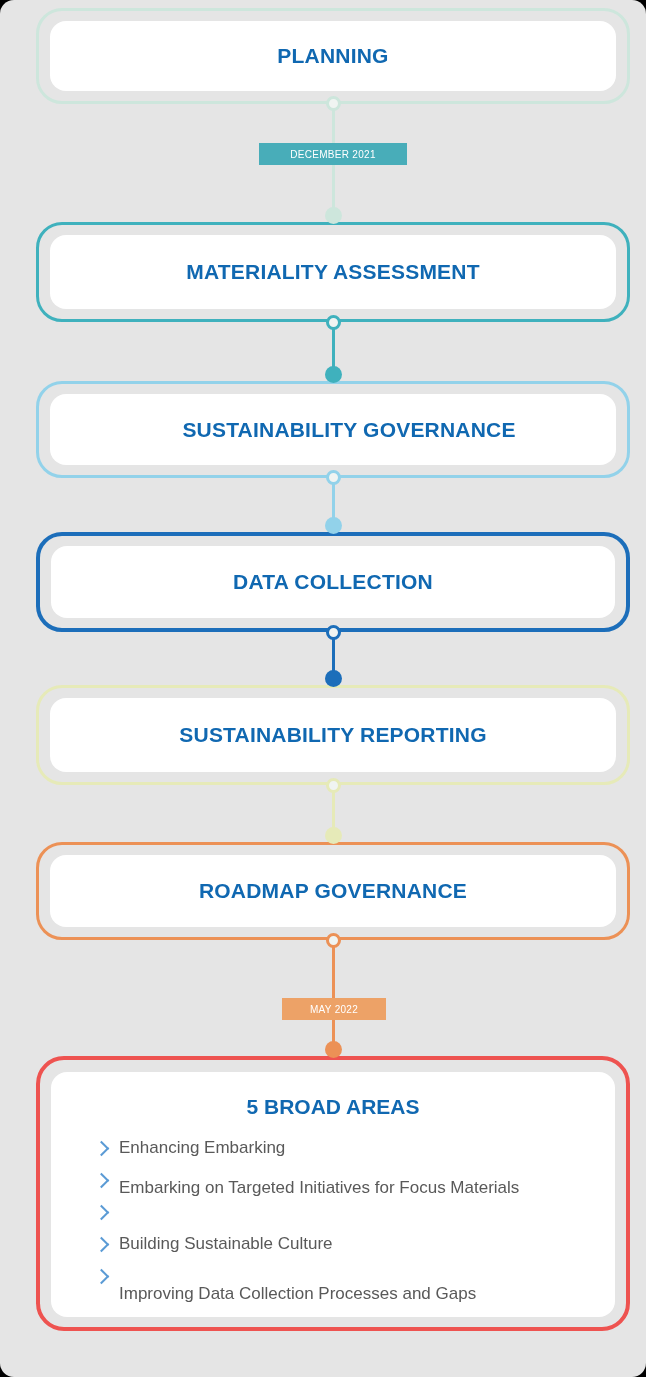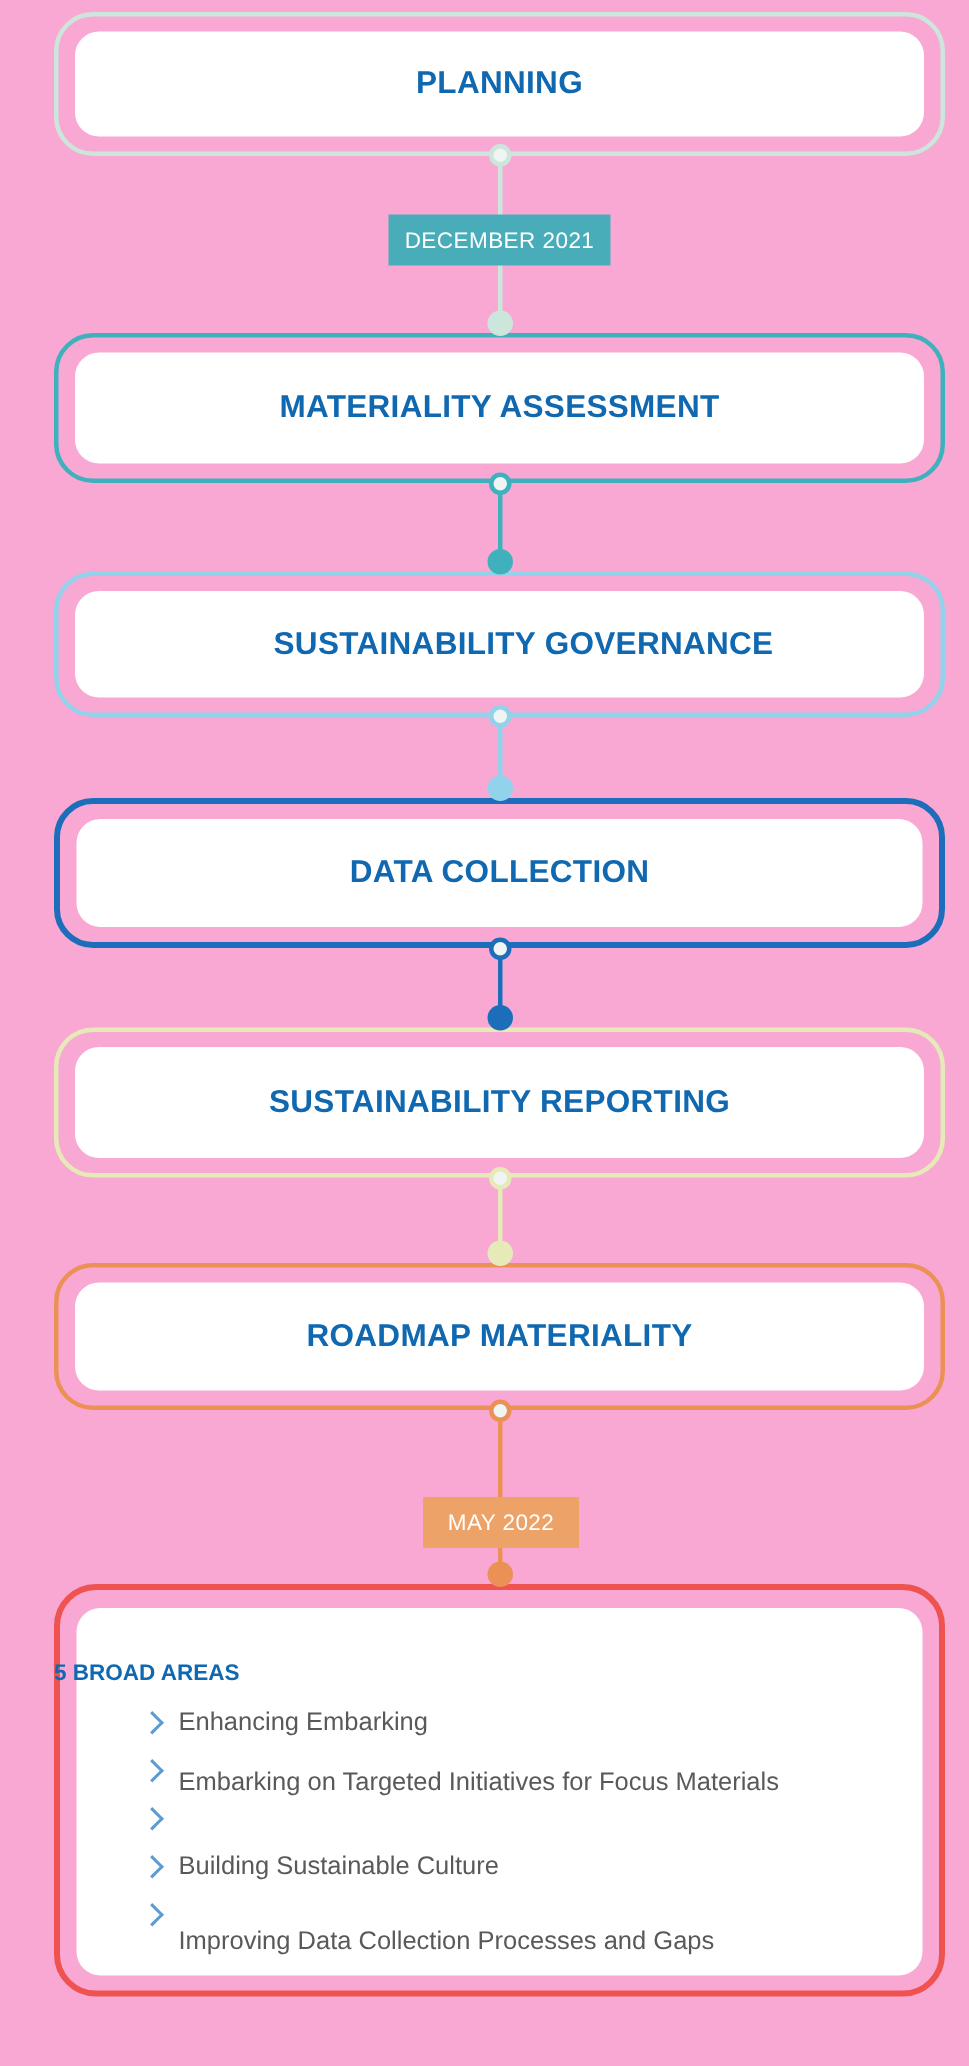--- a/index.html
+++ b/index.html
@@ -5,22 +5,23 @@
   html, body { margin: 0; padding: 0; }
   body {
     background: #000000;
     font-family: "Liberation Sans", sans-serif;
     -webkit-font-smoothing: antialiased;
   }
   #canvas {
     position: relative;
     width: 646px;
     height: 1377px;
-    background: #f9a8d4;
+    background: #e5e5e5;
     overflow: hidden;
+    border-radius: 14px;
   }
   
   .stage {
     position: absolute;
     left: 36px;
     width: 594px;
     border: 3px solid #ccc;
     border-radius: 26px;
     box-sizing: border-box;
     z-index: 2;
@@ -62,40 +63,39 @@
   .conn-dot {
     position: absolute;
     left: 325px;
     width: 17px;
     height: 17px;
     border-radius: 50%;
     z-index: 3;
   }
   .milestone {
     position: absolute;
-    height: 34px;
+    height: 22px;
     display: flex;
     align-items: center;
     justify-content: center;
     color: #ffffff;
-    font-size: 15px;
+    font-size: 10px;
     letter-spacing: 0.3px;
     white-space: nowrap;
     z-index: 4;
   }
   
   .final-title {
     position: absolute;
     left: 36px;
     width: 594px;
-    text-align: left;
-    font-size: 15px;
+    text-align: center;
+    font-size: 21px;
     font-weight: bold;
     z-index: 5;
-    margin-top: 12px;
   }
   .list-row {
     position: absolute;
     left: 96px;
     height: 26px;
     display: flex;
     align-items: center;
     gap: 12px;
     z-index: 5;
   }
@@ -149,21 +149,21 @@
   </div>
 
   <div class="stage" style="top: 685px; height: 100px; border-color: rgb(230, 234, 184);">
     <div class="stage-inner">
       <span class="stage-label" style="color: rgb(16, 104, 177);">SUSTAINABILITY REPORTING</span>
     </div>
   </div>
 
   <div class="stage" style="top: 842px; height: 98px; border-color: rgb(236, 145, 86);">
     <div class="stage-inner">
-      <span class="stage-label" style="color: rgb(16, 104, 177);">ROADMAP MATERIALITY</span>
+      <span class="stage-label" style="color: rgb(16, 104, 177);">ROADMAP GOVERNANCE</span>
     </div>
   </div>
 
   <div class="stage thick" style="top: 1056px; height: 275px; border-radius: 28px; border-color: rgb(238, 83, 80);">
     <div class="stage-inner" style="top:12px"></div>
   </div>
   <div class="final-title" style="top: 1095px; color: rgb(16, 104, 177);">5 BROAD AREAS</div>
 
   <div class="list-row" style="top:1135px">
     <span class="chevron" style="border-top-color: rgb(91, 155, 213); border-right-color: rgb(91, 155, 213);"></span>

